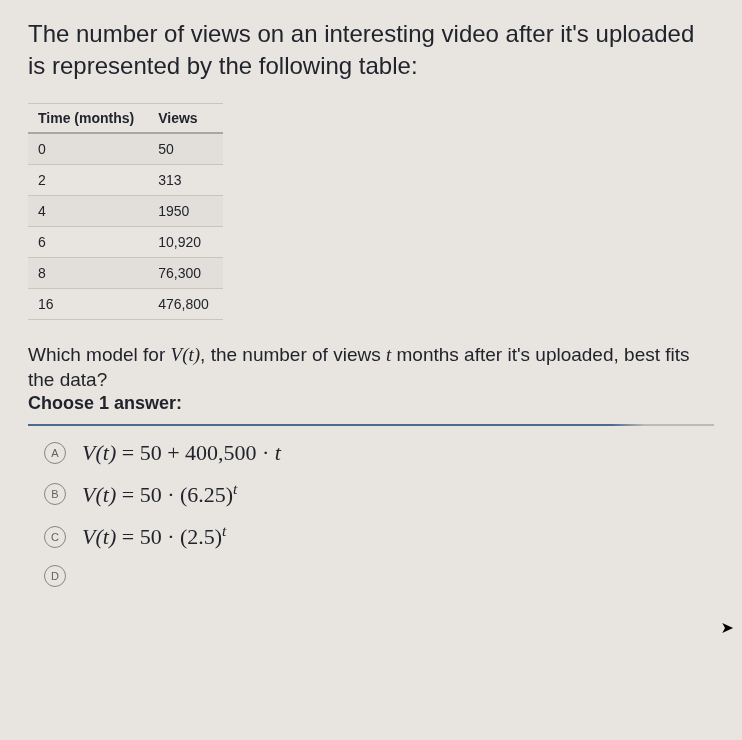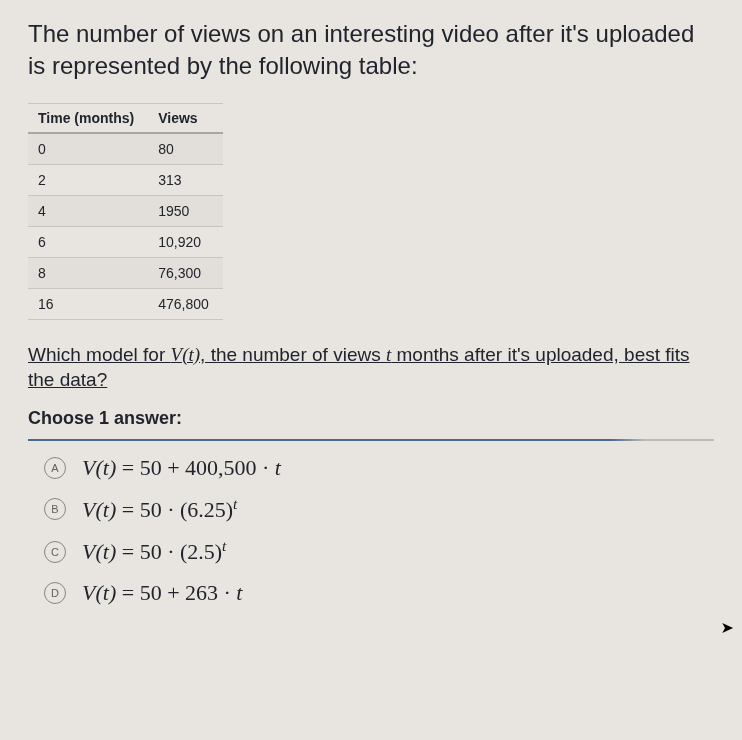--- a/index.html
+++ b/index.html
@@ -37,22 +37,21 @@
     .data-table td {
       padding: 7px 14px 7px 10px;
       border-bottom: 1px solid #c8c5bf;
     }
     .data-table tr:nth-child(odd) td {
       background: #e2dfda;
     }
     .question-text {
       font-size: 19px;
       line-height: 1.35;
-      margin-bottom: 15px;
-      text-decoration: underline;
+      margin-bottom: 0;
     }
     .math-func {
       font-family: "Times New Roman", serif;
       font-style: italic;
     }
     .math-var {
       font-family: "Times New Roman", serif;
       font-style: italic;
     }
     .choose-label {
@@ -116,21 +115,21 @@
 <table class="data-table">
   <thead>
     <tr>
       <th>Time (months)</th>
       <th>Views</th>
     </tr>
   </thead>
   <tbody id="table-body">
       <tr>
         <td>0</td>
-        <td>80</td>
+        <td>50</td>
       </tr>
       <tr>
         <td>2</td>
         <td>313</td>
       </tr>
       <tr>
         <td>4</td>
         <td>1950</td>
       </tr>
       <tr>
@@ -164,17 +163,16 @@
     <div class="option">
       <div class="option-letter">B</div>
       <div class="option-formula"><span class="func">V(t)</span><span> = </span><span>50 · (6.25)</span><sup>t</sup></div>
     </div>
     <div class="option">
       <div class="option-letter">C</div>
       <div class="option-formula"><span class="func">V(t)</span><span> = </span><span>50 · (2.5)</span><sup>t</sup></div>
     </div>
     <div class="option">
       <div class="option-letter">D</div>
-      <div class="option-formula"><span class="func">V(t)</span><span> = </span><span>50 + 263 · </span><span class="func">t</span></div>
     </div>
   </div>
 
 <div class="cursor">➤</div>
 
 </body></html>

